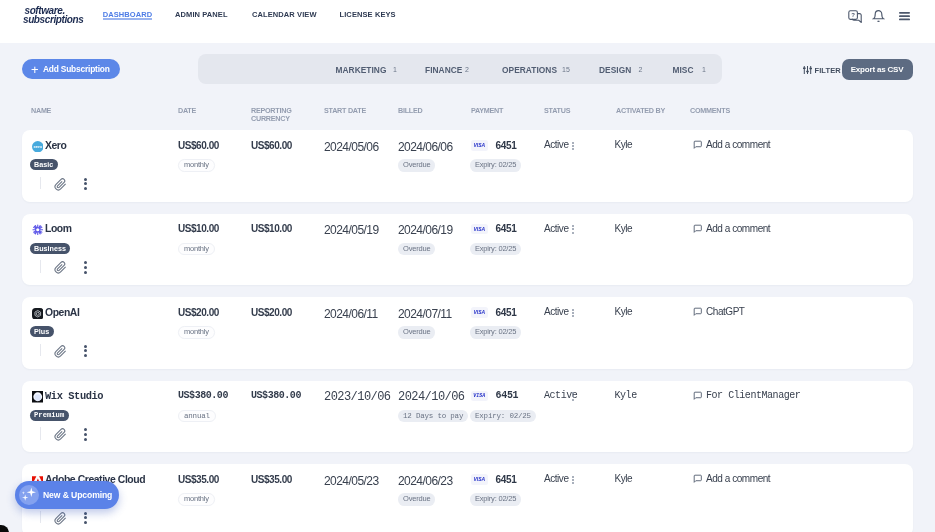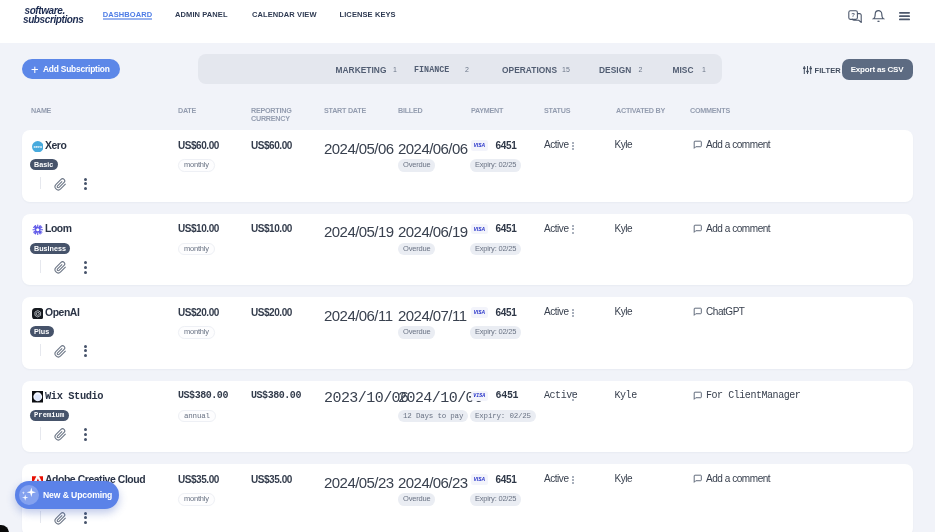--- a/index.html
+++ b/index.html
@@ -35,21 +35,21 @@
 .card { position:absolute; left:22px; width:891px; height:71.5px; background:#fff; border-radius:8px; box-shadow:0 1px 2px rgba(30,40,80,.04); }
 .logo-i { position:absolute; left:9.5px; top:10.5px; width:11.5px; height:11.5px; }
 .name { position:absolute; left:23px; top:9.8px; font-size:10.4px; font-weight:bold; letter-spacing:-0.42px; color:#2b3446; white-space:nowrap; }
 .badge { position:absolute; left:7.5px; top:29px; height:11px; background:#46536a; border-radius:5.5px; color:#fff; font-size:7.2px; font-weight:bold; line-height:11px; padding:0 4.5px; }
 .vdiv { position:absolute; left:18px; top:46.7px; width:1px; height:12.8px; background:#e6e8ee; }
 .clip { position:absolute; left:31.5px; top:47.5px; }
 .vdots { position:absolute; left:61.5px; top:47.5px; }
 .vdots i { display:block; width:3px; height:3px; border-radius:50%; background:#46536a; margin-bottom:1.8px; }
 .price { position:absolute; top:9.6px; font-size:10px; font-weight:bold; letter-spacing:-0.45px; color:#333c4c; }
 .txt11 { position:absolute; top:9.4px; font-size:10px; color:#39414f; letter-spacing:-0.45px; white-space:nowrap; }
-.date { font-size:15px; letter-spacing:-0.55px; top:9.6px; }
+.date { font-size:12px; letter-spacing:-0.55px; top:9.6px; }
 .pill { position:absolute; top:29px; height:12.6px; border-radius:6.3px; font-size:7.5px; line-height:12.6px; padding:0 5px; color:#6a7384; letter-spacing:-0.2px; white-space:nowrap; }
 .pill.light { background:#fdfdfe; border:1px solid #eef0f5; line-height:10.6px; }
 .pill.gray { background:#eaedf3; }
 .visa { position:absolute; left:449px; top:10px; width:16.5px; height:10.5px; background:#f3f4fb; border-radius:2.5px; text-align:center; line-height:0; }
 .visa span { display:block; font-size:5px; font-weight:bold; font-style:italic; color:#2430c8; line-height:10.5px; letter-spacing:0; }
 .num { position:absolute; left:473.5px; top:9.5px; font-size:10px; font-weight:bold; letter-spacing:-0.3px; color:#2f3848; }
 .sdots { position:absolute; left:549.5px; top:11.5px; }
 .sdots i { display:block; width:2px; height:2px; border-radius:50%; background:#8d96a6; margin-bottom:1.3px; }
 .cicon { position:absolute; left:671px; top:10px; }
 .ctext { position:absolute; left:684px; top:9.4px; font-size:10px; letter-spacing:-0.45px; color:#39414f; white-space:nowrap; }
@@ -95,21 +95,21 @@
 </div>
 
 <div class="addbtn">
     <span class="plus">+</span>
     <span class="t">Add Subscription</span>
   </div>
 
 <div class="tabs">
   <div class="tab" style="left:137.5px;">MARKETING</div>
     <span class="cnt2" style="left:195px;">1</span>
-  <div class="tab" style="left:216px;font-family:Liberation Mono, monospace;">FINANCE</div>
+  <div class="tab" style="left:227px;">FINANCE</div>
     <span class="cnt2" style="left:267px;">2</span>
   <div class="tab" style="left:304px;">OPERATIONS</div>
     <span class="cnt2" style="left:364px;">15</span>
   <div class="tab" style="left:401px;">DESIGN</div>
     <span class="cnt2" style="left:440.5px;">2</span>
   <div class="tab" style="left:474.5px;">MISC</div>
     <span class="cnt2" style="left:504px;">1</span>
 </div>
 
 <div class="hicon" style="left:802.5px; top:66px;">

